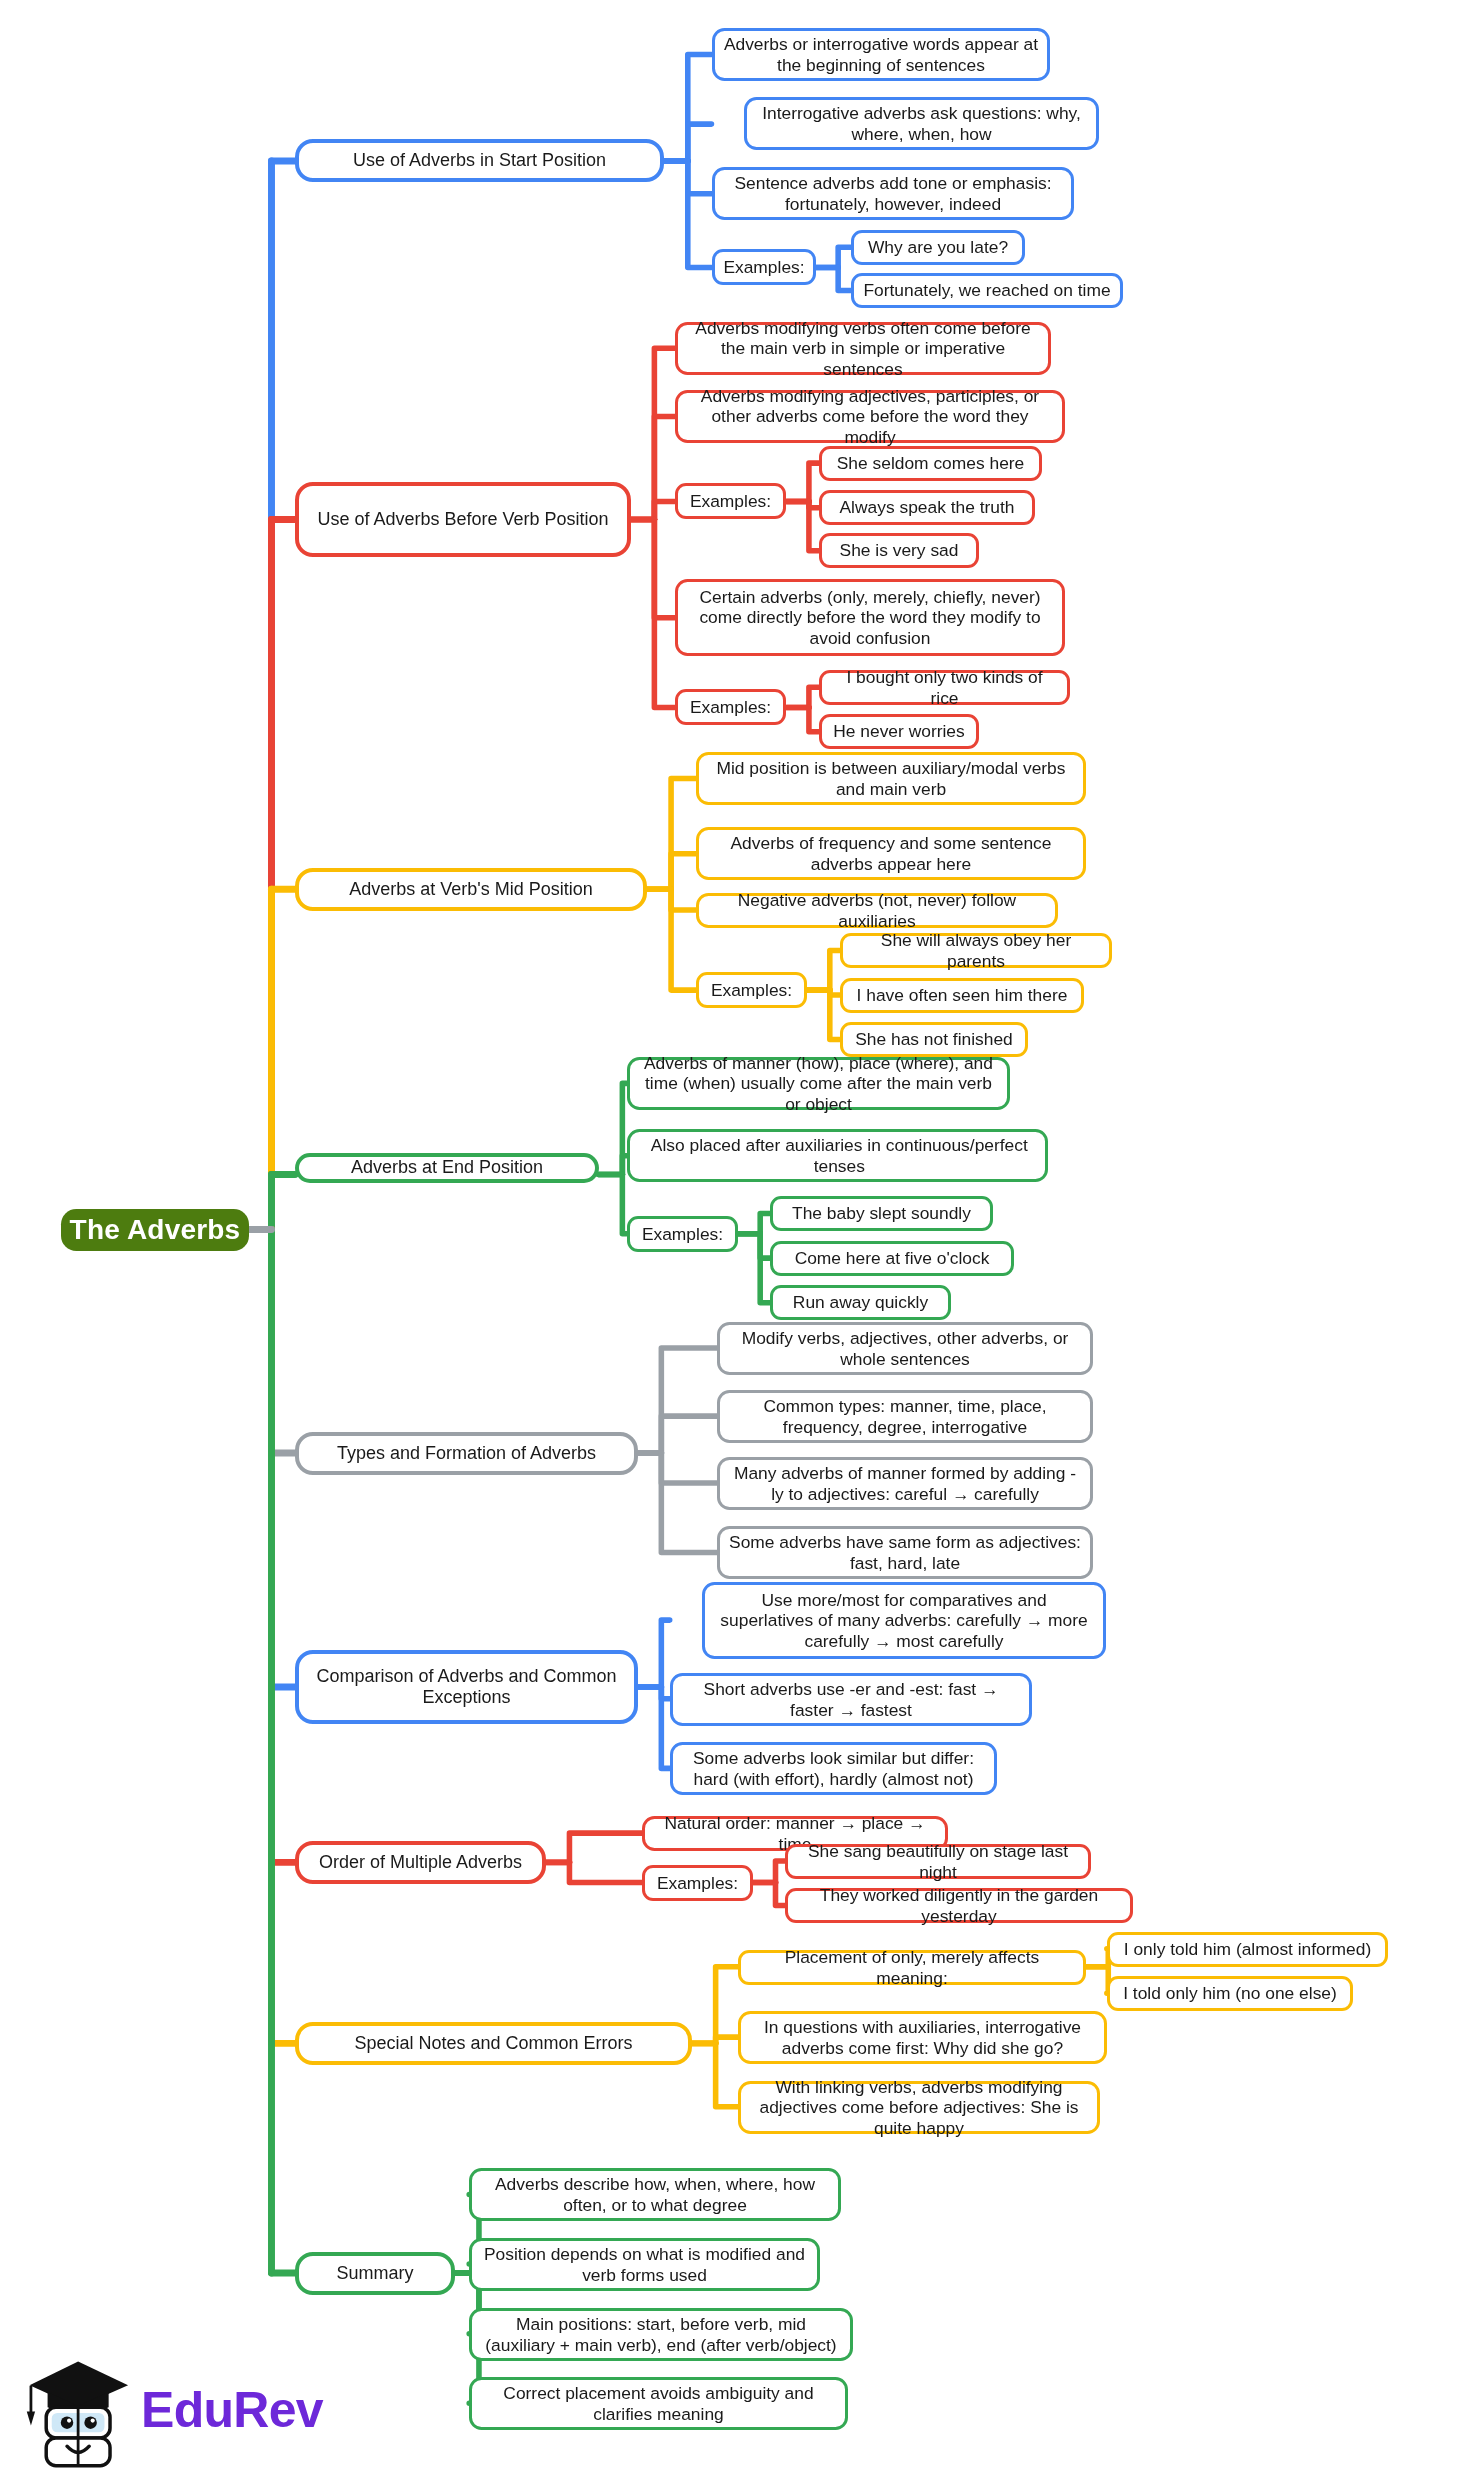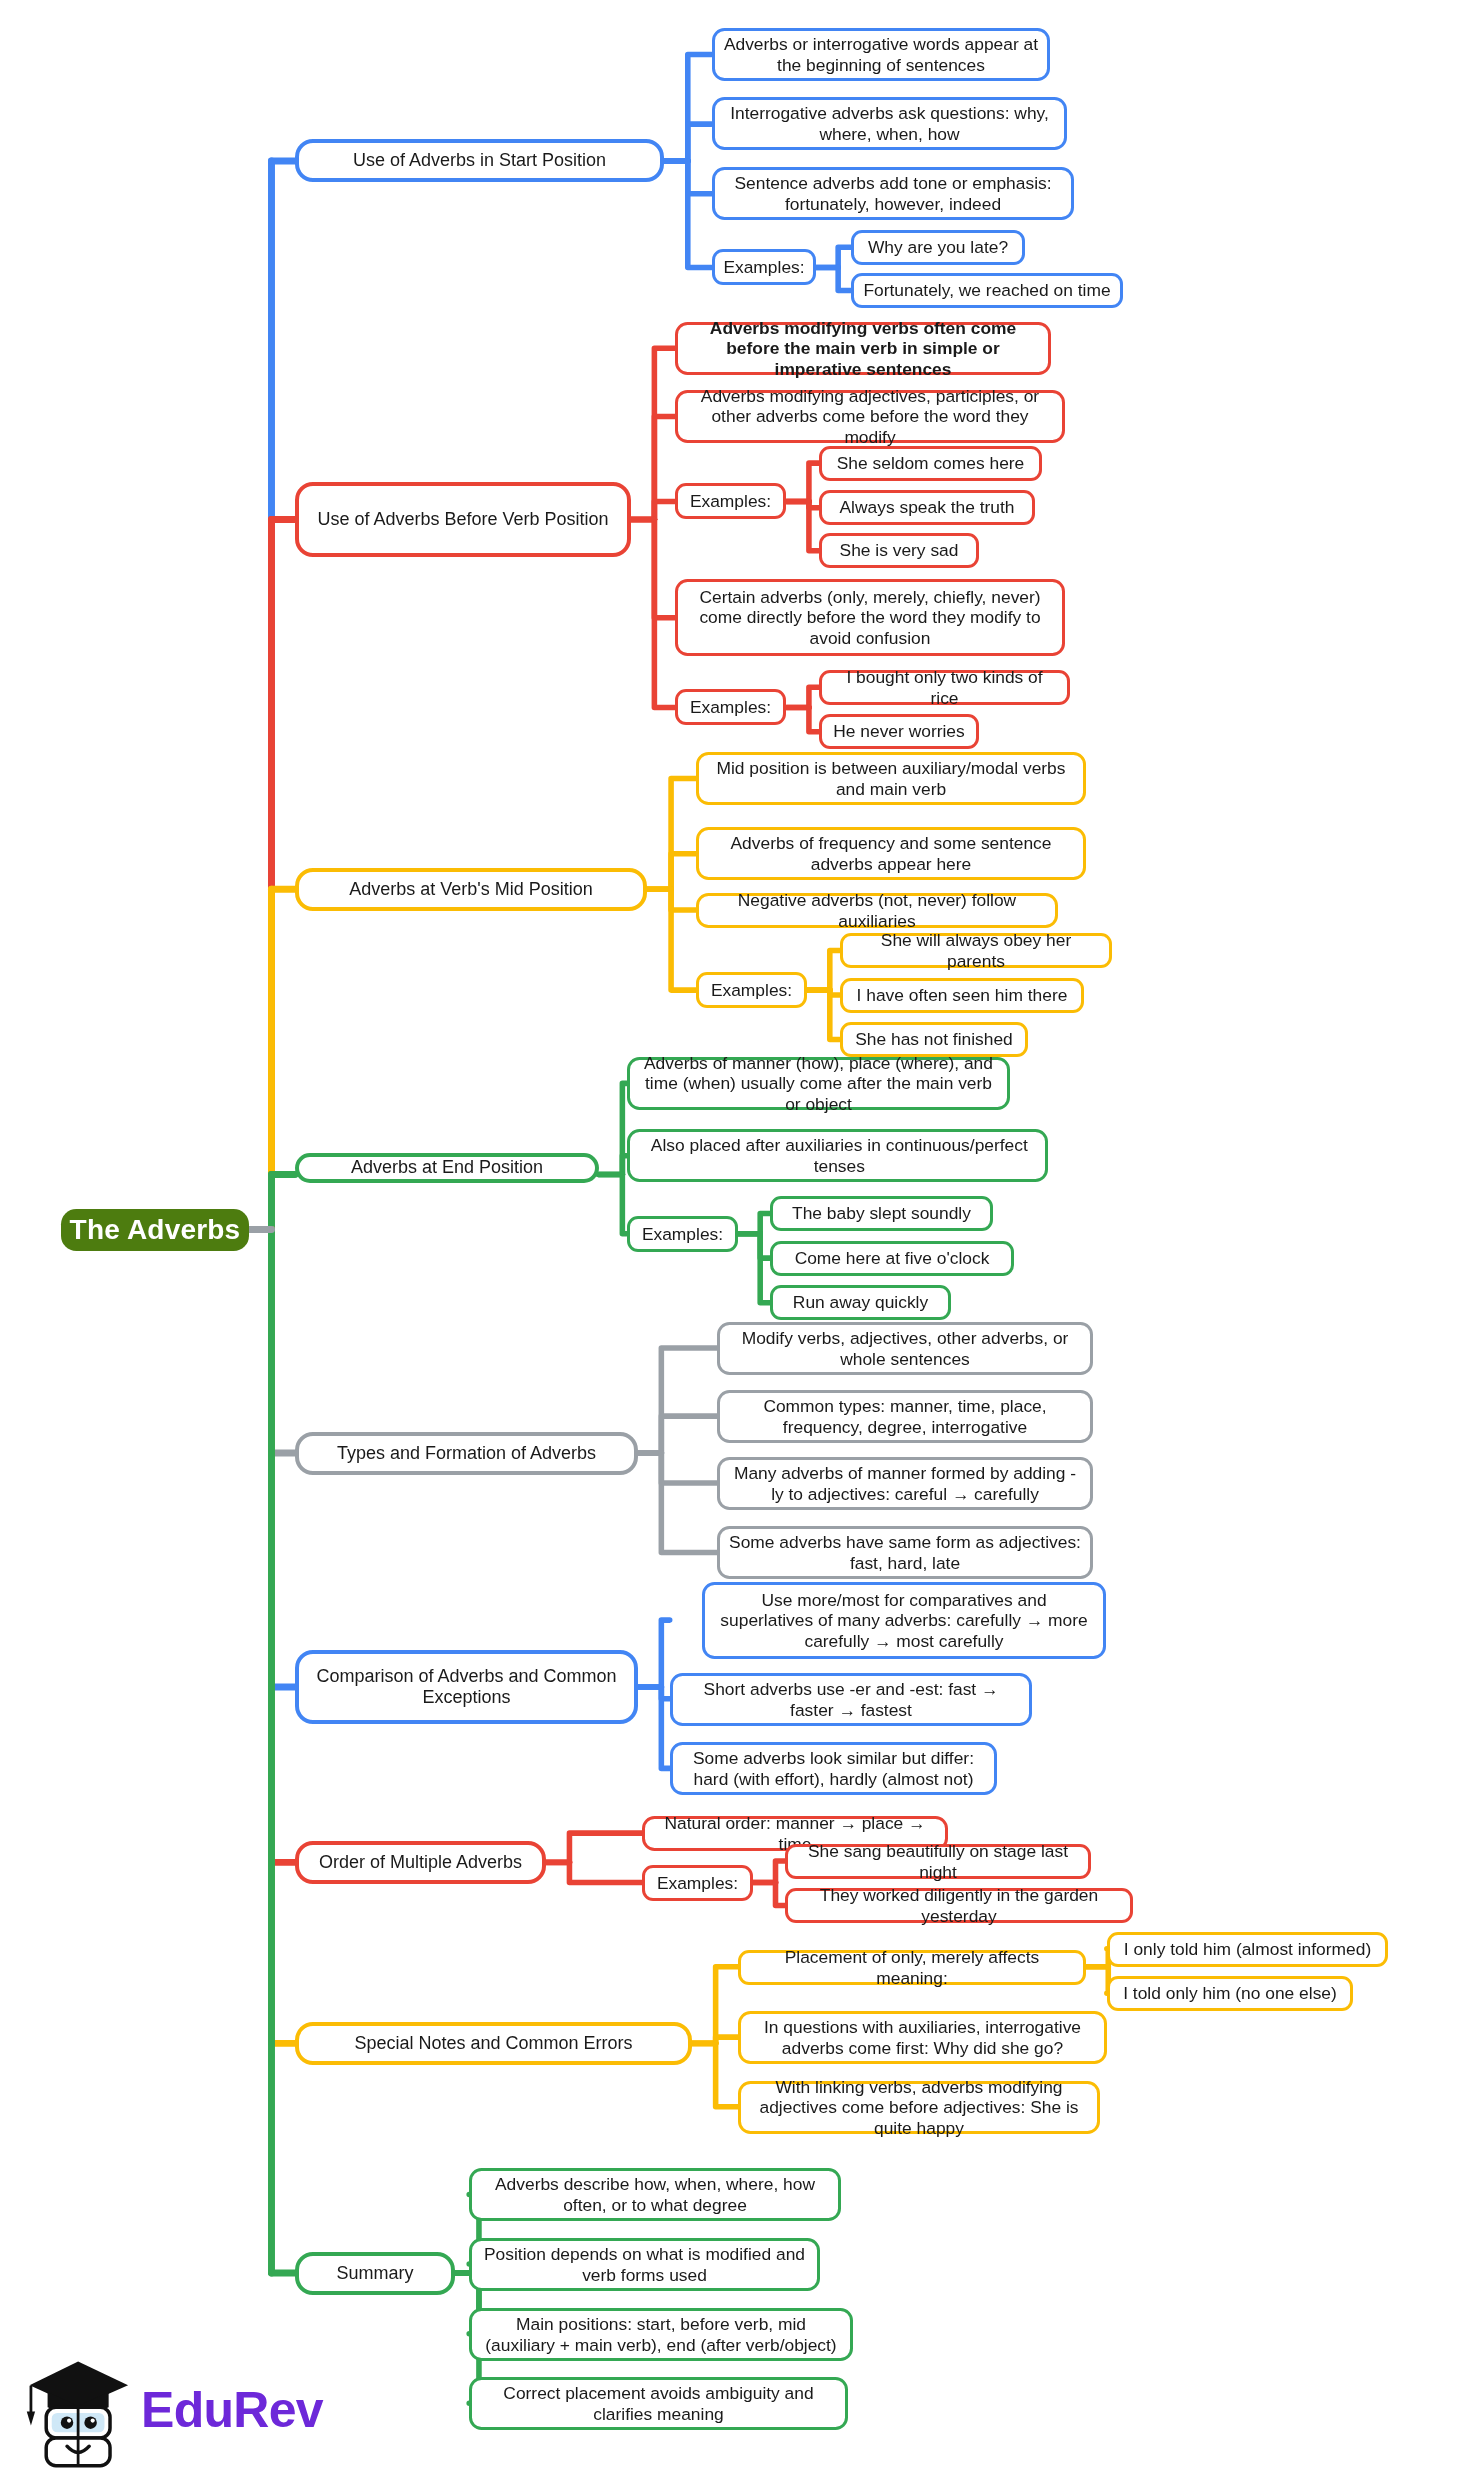--- a/index.html
+++ b/index.html
@@ -147,39 +147,39 @@
     <span>The Adverbs</span>
   </div>
 
   <div id="nodes">
       <div class="node lvl1" style="left: 295px; top: 139px; width: 369px; height: 43px; border-color: rgb(66, 133, 244);">
         <span>Use of Adverbs in Start Position</span>
       </div>
       <div class="node lvl2" style="left: 712px; top: 28px; width: 338px; height: 53px; border-color: rgb(66, 133, 244);">
         <span>Adverbs or interrogative words appear at the beginning of sentences</span>
       </div>
-      <div class="node lvl2" style="left: 712px; top: 97px; width: 355px; height: 53px; border-color: rgb(66, 133, 244);">
+      <div class="node lvl2" style="left: 744px; top: 97px; width: 355px; height: 53px; border-color: rgb(66, 133, 244);">
         <span>Interrogative adverbs ask questions: why, where, when, how</span>
       </div>
       <div class="node lvl2" style="left: 712px; top: 167px; width: 362px; height: 53px; border-color: rgb(66, 133, 244);">
         <span>Sentence adverbs add tone or emphasis: fortunately, however, indeed</span>
       </div>
       <div class="node examples" style="left: 712px; top: 249px; width: 104px; height: 36px; border-color: rgb(66, 133, 244);">
         <span>Examples:</span>
       </div>
       <div class="node lvl3" style="left: 851px; top: 230px; width: 174px; height: 35px; border-color: rgb(66, 133, 244);">
         <span>Why are you late?</span>
       </div>
       <div class="node lvl3" style="left: 851px; top: 273px; width: 272px; height: 35px; border-color: rgb(66, 133, 244);">
         <span>Fortunately, we reached on time</span>
       </div>
       <div class="node lvl1" style="left: 295px; top: 482px; width: 336px; height: 75px; border-color: rgb(233, 67, 53);">
         <span>Use of Adverbs Before Verb Position</span>
       </div>
-      <div class="node lvl2" style="left: 675px; top: 322px; width: 376px; height: 53px; border-color: rgb(233, 67, 53); font-weight: bold;">
+      <div class="node lvl2" style="left: 675px; top: 322px; width: 376px; height: 53px; border-color: rgb(233, 67, 53);">
         <span>Adverbs modifying verbs often come before the main verb in simple or imperative sentences</span>
       </div>
       <div class="node lvl2" style="left: 675px; top: 390px; width: 390px; height: 53px; border-color: rgb(233, 67, 53);">
         <span>Adverbs modifying adjectives, participles, or other adverbs come before the word they modify</span>
       </div>
       <div class="node examples" style="left: 675px; top: 483px; width: 111px; height: 36px; border-color: rgb(233, 67, 53);">
         <span>Examples:</span>
       </div>
       <div class="node lvl3" style="left: 819px; top: 446px; width: 223px; height: 35px; border-color: rgb(233, 67, 53);">
         <span>She seldom comes here</span>

